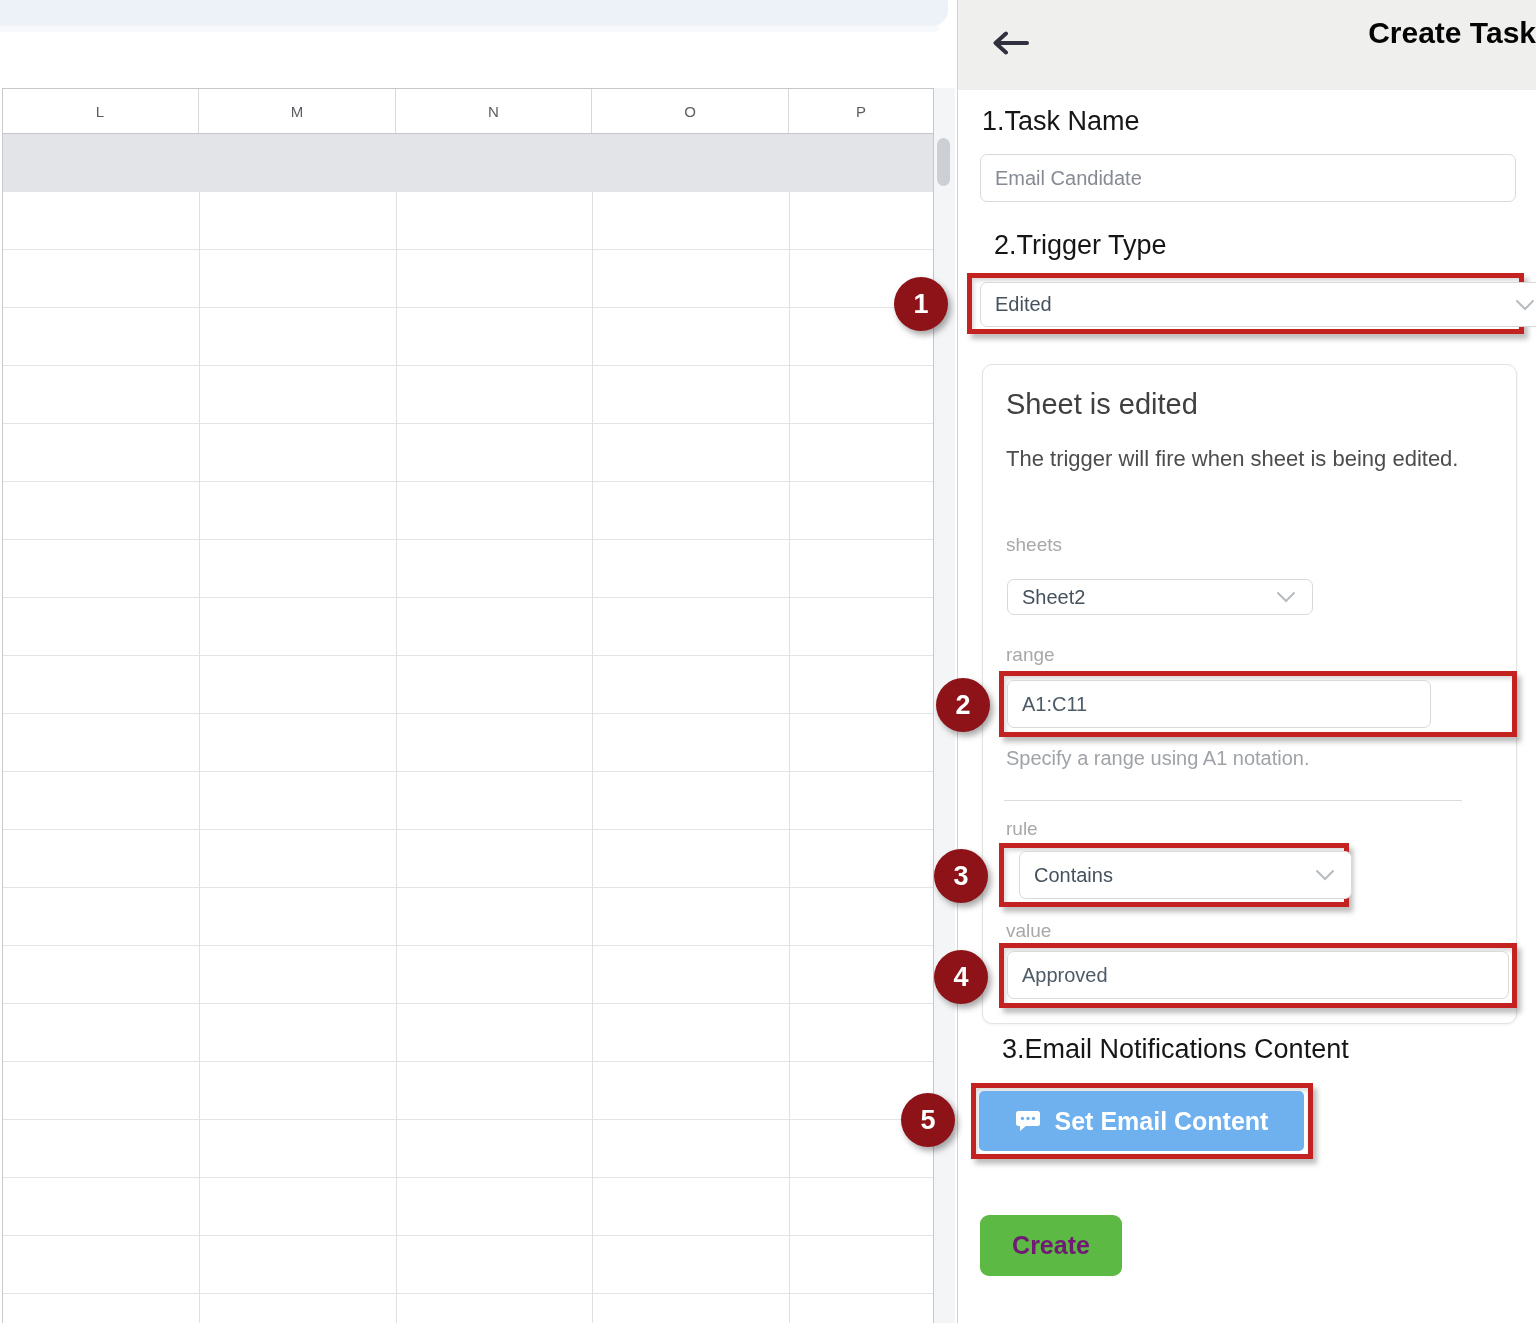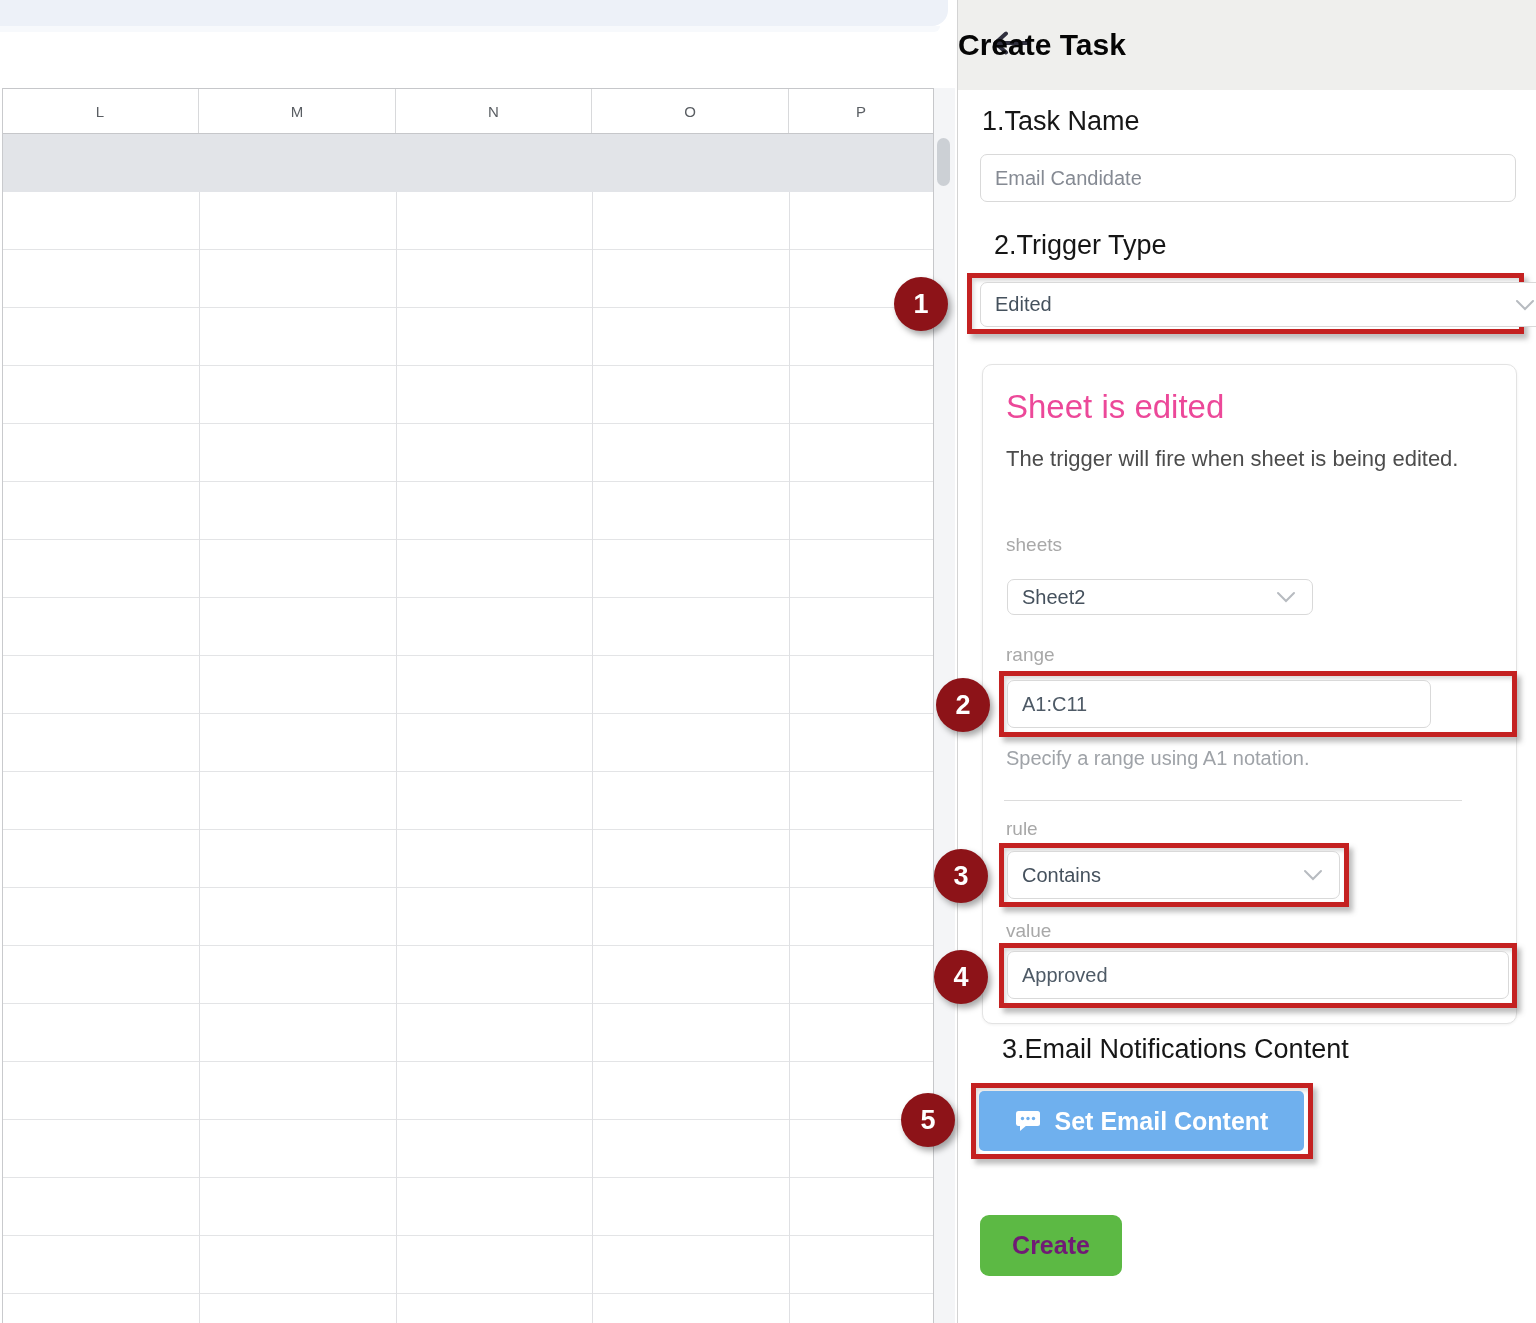--- a/index.html
+++ b/index.html
@@ -32,54 +32,54 @@
   .scroll-track { position:absolute; left:934px; top:88px; width:21px; height:1235px; background:#f4f5f7; }
   .scroll-thumb { position:absolute; left:3px; top:50px; width:13px; height:48px;
                   background:#ccd0d5; border-radius:7px; }
 
   
   .panel { position:absolute; left:957px; top:0; width:579px; height:1323px;
            background:#fff; border-left:1px solid #d3d3d3; }
   .panel-header { position:absolute; left:0; top:0; width:100%; height:90px; background:#efefed; }
   .back-btn { position:absolute; left:30px; top:26px; width:44px; height:36px;
               background:transparent; border:none; cursor:pointer; }
-  .panel-title { position:absolute; left:0; top:28px; width:100%; text-align:left;
+  .panel-title { position:absolute; left:0; top:16px; width:100%; text-align:right;
                  font-size:30px; font-weight:bold; color:#050505; }
 
   .heading { position:absolute; left:24px; font-size:27px; color:#161616; }
   .h1 { top:106px; } .h2 { top:230px;margin-left:12px; } .h3 { top:1034px;margin-left:20px; }
 
   .text-input { position:absolute; height:48px; background:#fff; border:1px solid #d9d9d9;
                 border-radius:7px; font-family:inherit; font-size:20px; color:#4e5a66;
                 padding:0 0 0 14px; outline:none; }
   .task-input { left:22px; top:154px; width:536px; color:#858a93; }
 
   .dropdown { position:absolute; background:#fff; border:1px solid #d9d9d9; border-radius:7px;
               display:flex; align-items:center; justify-content:space-between;
               padding:0 16px 0 14px; font-size:20px; color:#45515d; cursor:pointer; }
   .dd-trigger { left:22px; top:282px; width:572px; height:45px; }
   .dd-sheets  { left:49px; top:579px; width:306px; height:36px; }
-  .dd-rule    { left:49px; top:851px; width:333px; height:48px; }
+  .dd-rule    { left:61px; top:851px; width:333px; height:48px; }
 
   
   .redbox { position:absolute; border:5px solid var(--hl,#c42121); background:#fff;
             box-shadow:4px 5px 5px rgba(110,110,110,.45), inset 2px 3px 4px rgba(0,0,0,.15); }
   .rb1 { left:9px;  top:273px;  width:557px; height:61px; }
   .rb2 { left:41px; top:671px;  width:518px; height:66px; }
   .rb3 { left:41px; top:843px;  width:350px; height:64px; }
   .rb4 { left:41px; top:943px;  width:518px; height:65px; }
   .rb5 { left:13px; top:1083px; width:342px; height:76px; }
   .dd-trigger, .range-input, .dd-rule, .value-input, .email-btn { z-index:3; }
   .redbox { z-index:2; }
 
   
   .card { position:absolute; left:24px; top:364px; width:535px; height:660px;
           background:#fff; border:1px solid #e3e3e3; border-radius:10px;
           box-shadow:0 1px 3px rgba(0,0,0,.06); }
-  .card-title { position:absolute; left:48px; top:388px; font-size:33px; color:#ec4899; }
+  .card-title { position:absolute; left:48px; top:388px; font-size:29px; color:#404040; }
   .card-desc  { position:absolute; left:48px; top:440px; width:478px; font-size:22px;
                 line-height:38px; color:#4c4c4c; }
   .small-label { position:absolute; left:48px; font-size:19px; color:#a8a8a8; }
   .lbl-sheets { top:534px; } .lbl-range { top:644px; } .lbl-rule { top:818px; } .lbl-value { top:920px; }
   .range-input { left:49px; top:680px; width:424px; height:48px; }
   .value-input { left:49px; top:951px; width:502px; height:48px; }
   .hint { position:absolute; left:48px; top:747px; font-size:20px; color:#9fa3a8; }
   .divider { position:absolute; left:46px; top:800px; width:458px; height:1px; background:#dcdcdc; }
 
   

